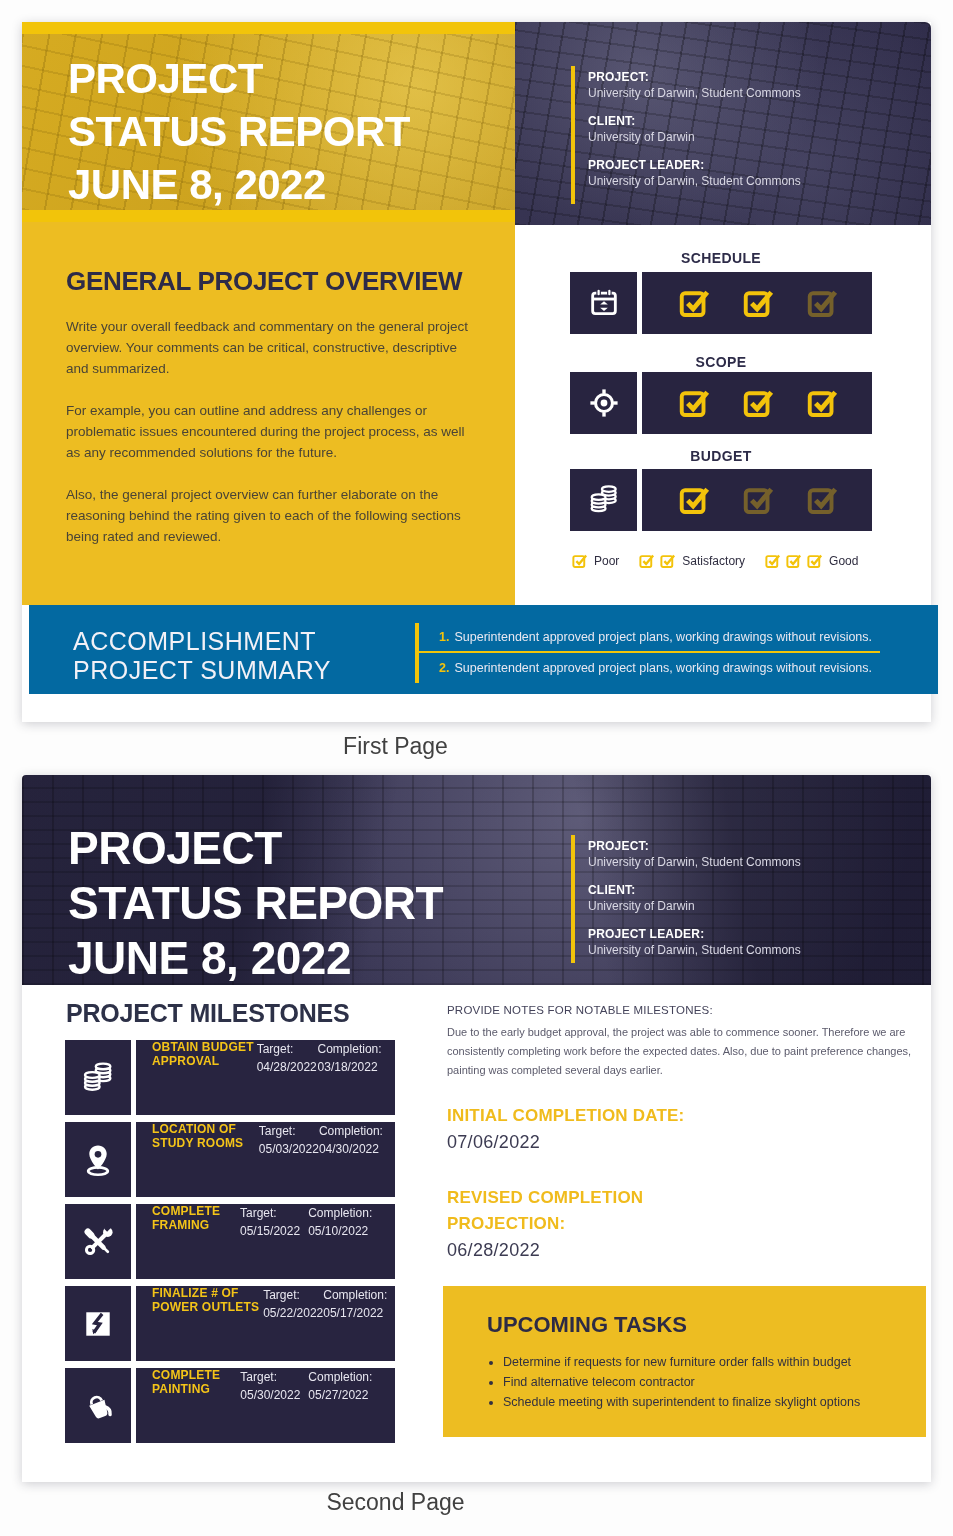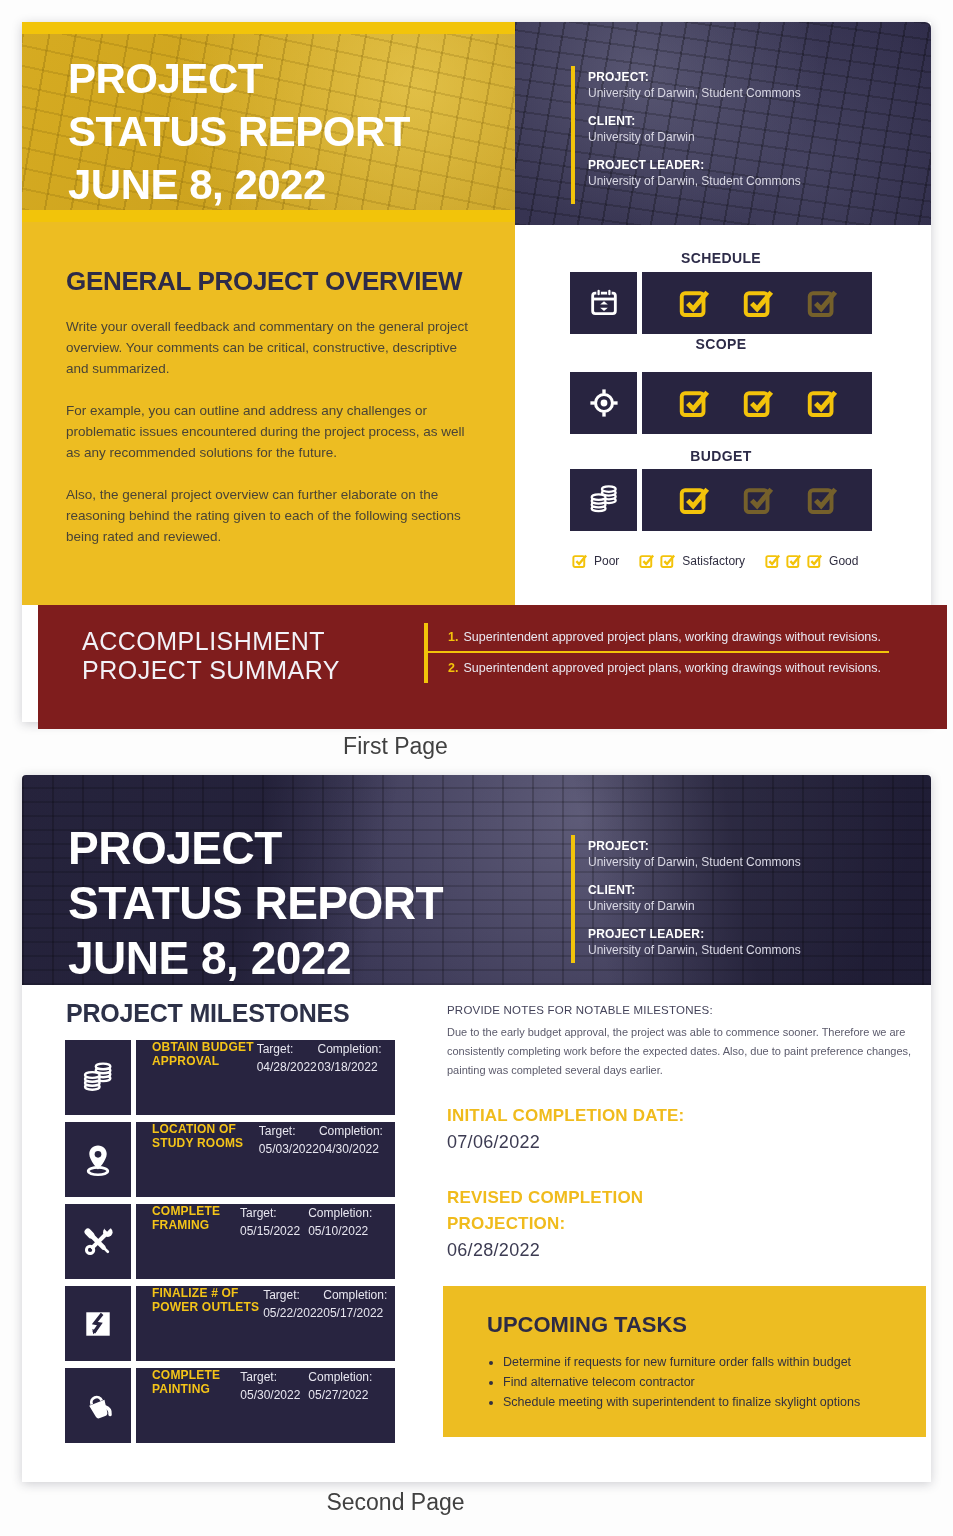--- a/index.html
+++ b/index.html
@@ -54,21 +54,21 @@
   svg.chk { width:36px; height:36px; display:block; }
   svg.chk .box { fill:none; stroke:#F3C30B; stroke-width:2.6; }
   svg.chk .tick { fill:none; stroke:#F3C30B; stroke-width:3.2; }
   svg.chk.dim { opacity:.38; }
   .legend { position:absolute; left:55px; top:530px; width:340px; display:flex; align-items:center; gap:18px; }
   .legend-item { display:flex; align-items:center; gap:6px; }
   .legend-item .chks { display:flex; gap:3px; }
   .legend-item svg.chk { width:18px; height:18px; }
   .legend-label { font-size:12px; color:#2f2d40; }
 
-  .p1-band { position:absolute; left:16px; top:583px; width:909px; height:124px; background:#7f1d1d; }
+  .p1-band { position:absolute; left:7px; top:583px; width:909px; height:89px; background:#0369a1; }
   .band-heading { position:absolute; left:44px; top:22px; color:#f2f1f7; font-size:25px; line-height:29px; font-weight:400; letter-spacing:.5px; }
   .acc-items { position:absolute; left:386px; top:18px; width:465px; border-left:4px solid #F2C40A; }
   .acc-row { display:flex; align-items:center; height:30px; padding-left:20px; }
   .acc-row.first { border-bottom:2px solid #F2C40A; }
   .acc-num { color:#F3C30B; font-size:12.5px; font-weight:bold; margin-right:5px; }
   .acc-text { color:#e9e8f1; font-size:12.5px; }
 
   .caption { position:absolute; left:0; width:791px; text-align:center; color:#414141; font-size:23px; }
   #caption1 { top:733px; } #caption2 { top:1489px; }
 
@@ -177,21 +177,21 @@
         <svg class="chk" viewBox="0 0 24 24">
             <rect class="box" x="4.5" y="5.5" width="14.5" height="14.5" rx="2.2"></rect>
             <path class="tick" d="M8.5 12.2 l3.6 3.8 L21.5 4.8"></path>
           </svg>
         <svg class="chk dim" viewBox="0 0 24 24">
             <rect class="box" x="4.5" y="5.5" width="14.5" height="14.5" rx="2.2"></rect>
             <path class="tick" d="M8.5 12.2 l3.6 3.8 L21.5 4.8"></path>
           </svg>
       </div>
 
-      <div class="rating-title" style="top:314px;">SCOPE</div>
+      <div class="rating-title" style="top:332px;">SCOPE</div>
       <div class="rating-iconbox navy" style="top:350px;">
         <svg class="msvg" width="34" height="34" viewBox="0 0 24 24">
           <circle cx="12" cy="12" r="6" fill="none" stroke="#fff" stroke-width="2.2"></circle>
           <circle cx="12" cy="12" r="2.4" fill="#fff"></circle>
           <line x1="12" y1="2.4" x2="12" y2="5.4" stroke="#fff" stroke-width="2.4"></line>
           <line x1="12" y1="18.6" x2="12" y2="21.6" stroke="#fff" stroke-width="2.4"></line>
           <line x1="2.4" y1="12" x2="5.4" y2="12" stroke="#fff" stroke-width="2.4"></line>
           <line x1="18.6" y1="12" x2="21.6" y2="12" stroke="#fff" stroke-width="2.4"></line>
         </svg>
       </div>

